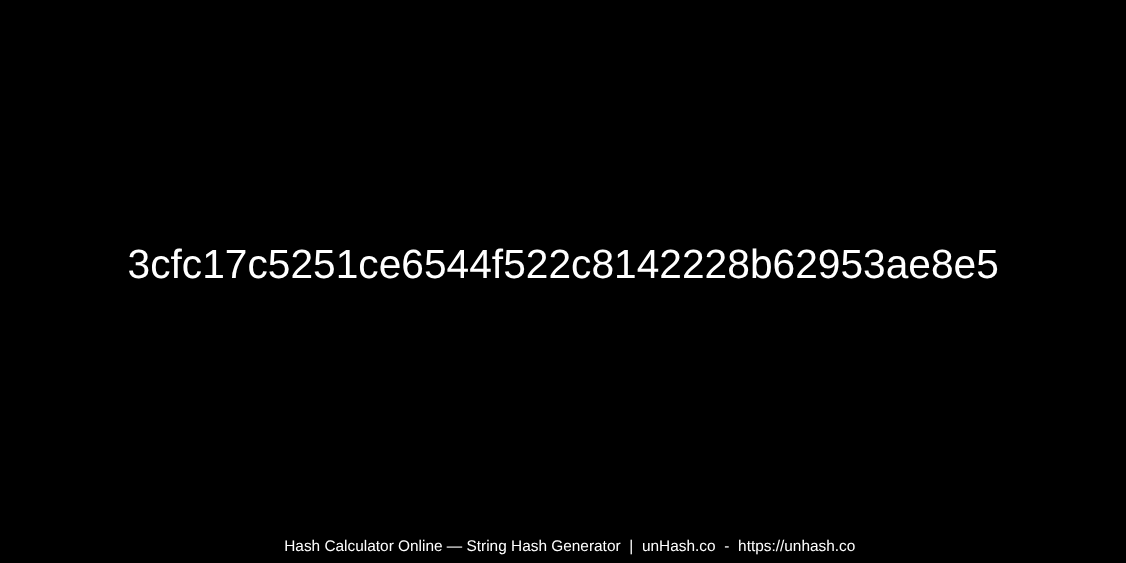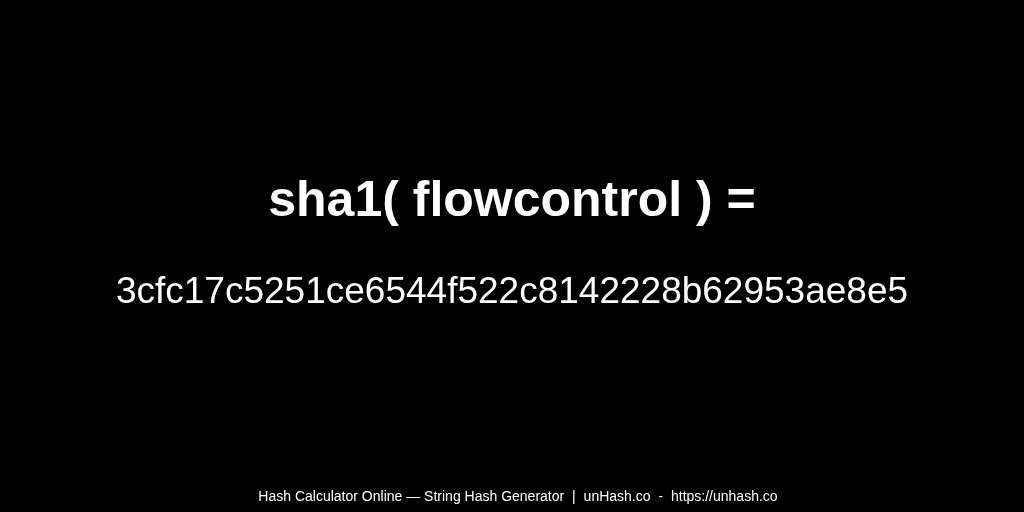--- a/index.html
+++ b/index.html
@@ -51,21 +51,20 @@
     margin-left: 12px;
   }
   .footer-separator {
     margin: 0 4px;
   }
 </style>
 </head>
 <body>
 
 <div class="main-content">
-  <div class="hash-expression">sha1( flowcontrol ) =</div>
   <div class="hash-result">3cfc17c5251ce6544f522c8142228b62953ae8e5</div>
 </div>
 
 <div class="footer">
   <span>Hash Calculator Online — String Hash Generator</span>
   <span class="footer-separator">|</span>
   <span>unHash.co</span>
   <span class="footer-separator">-</span>
   <span>https://unhash.co</span>
 </div>

